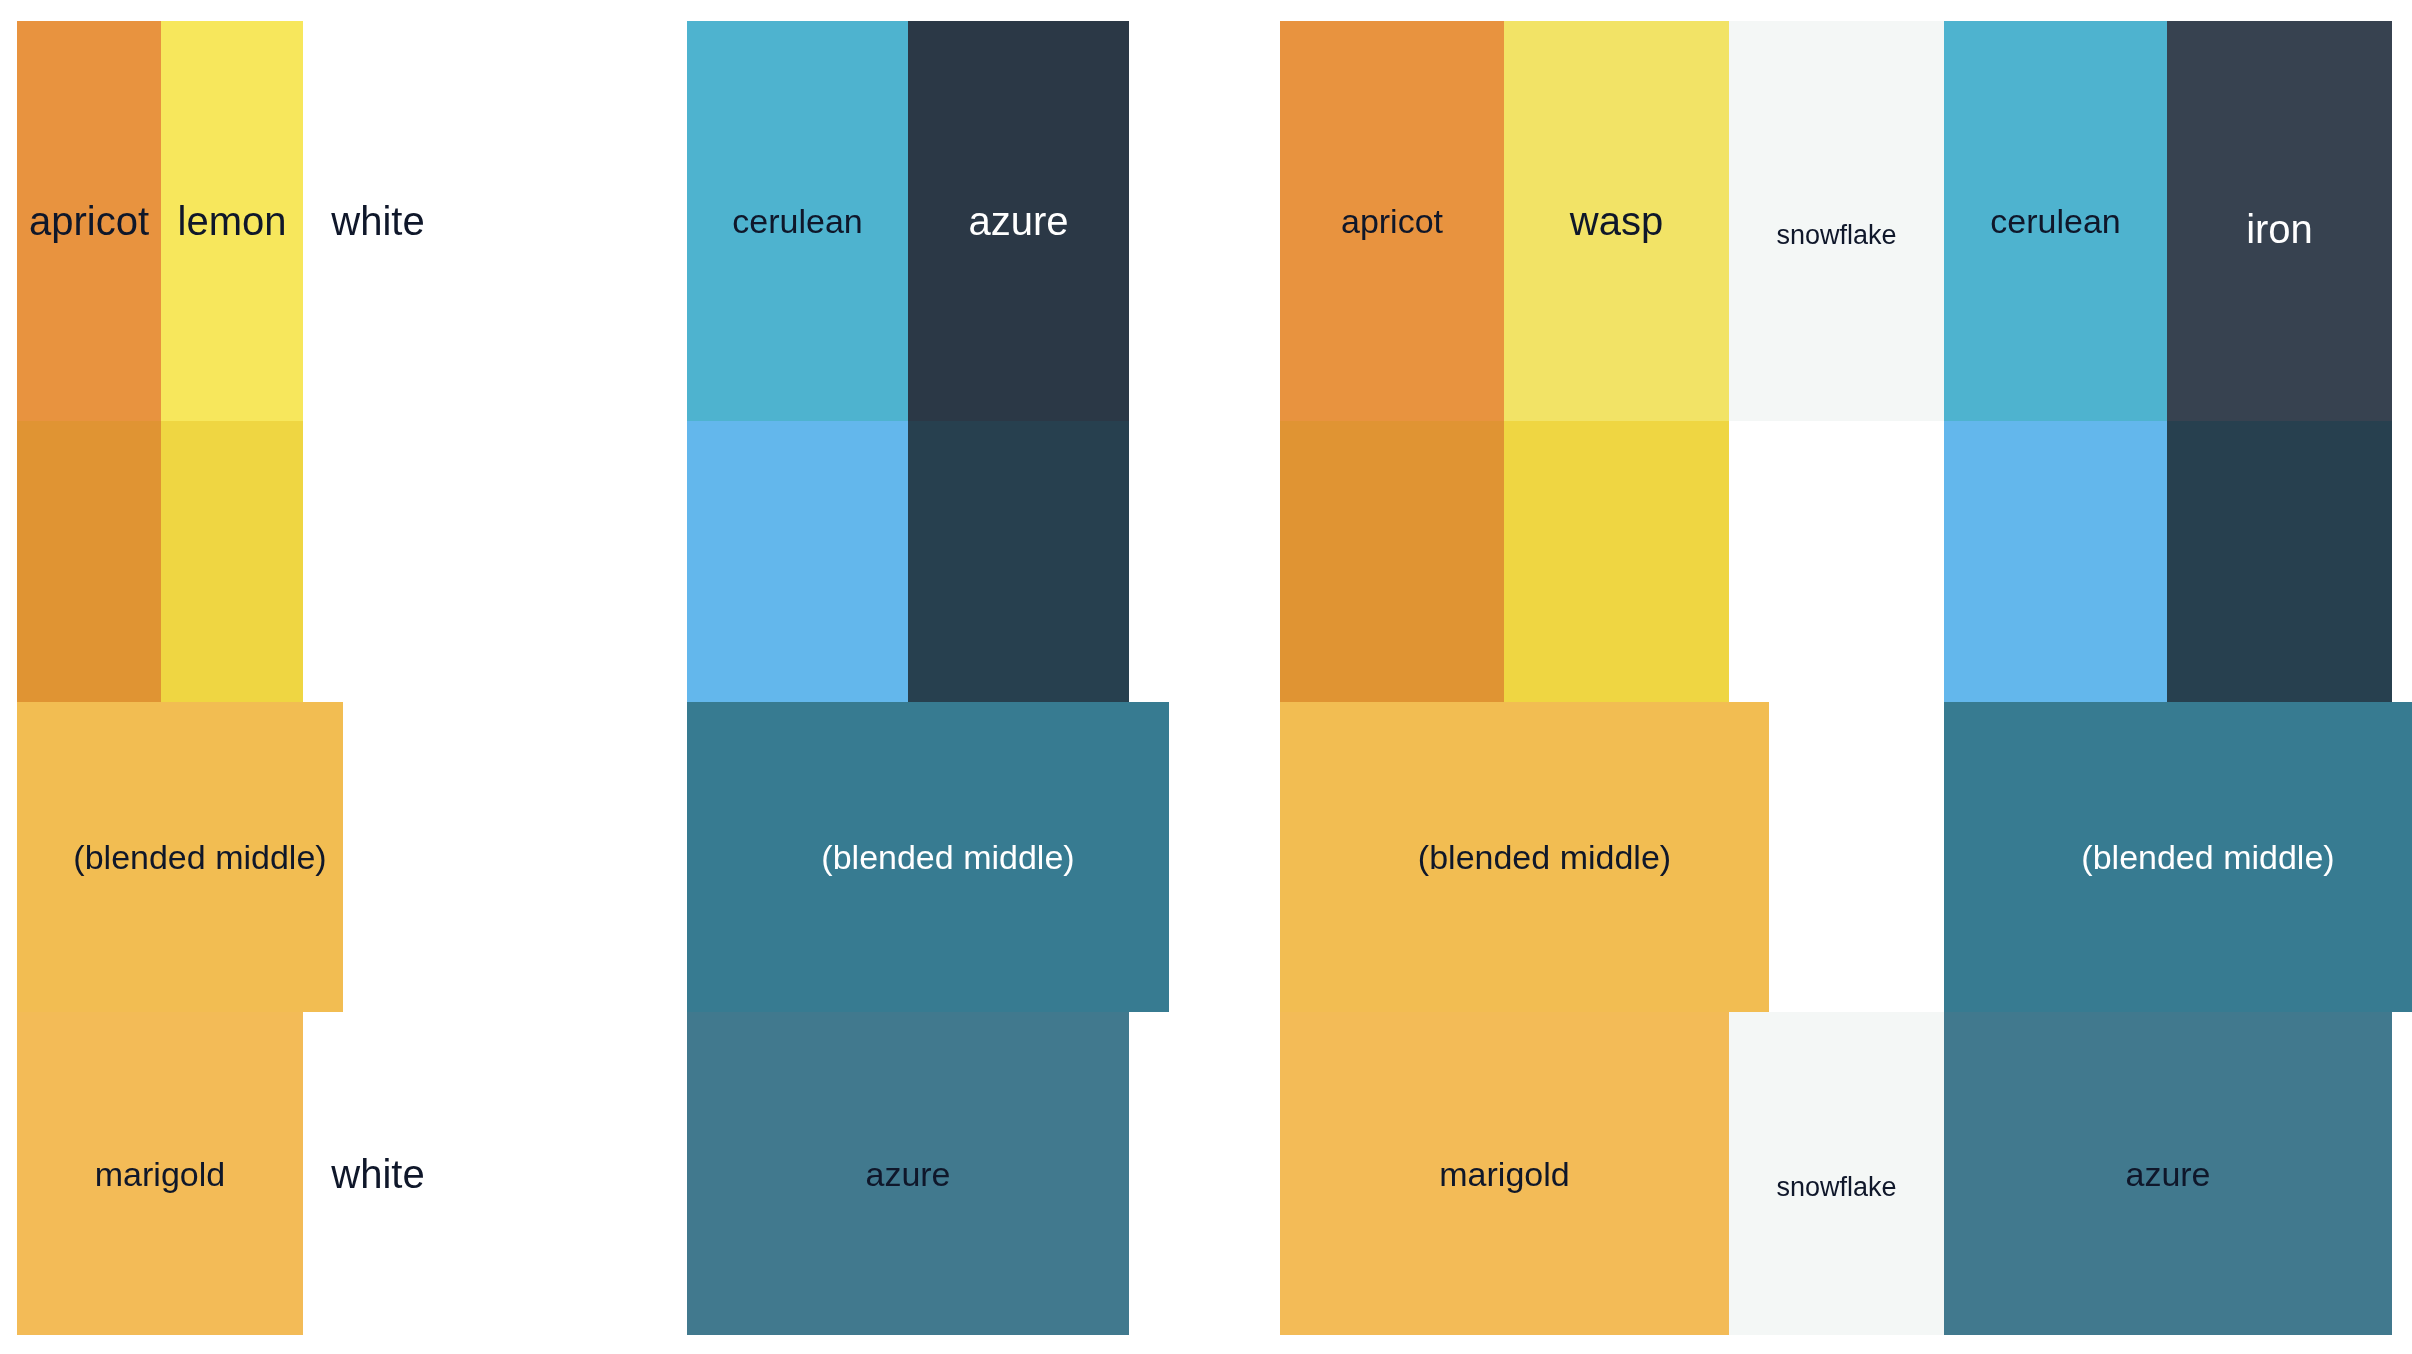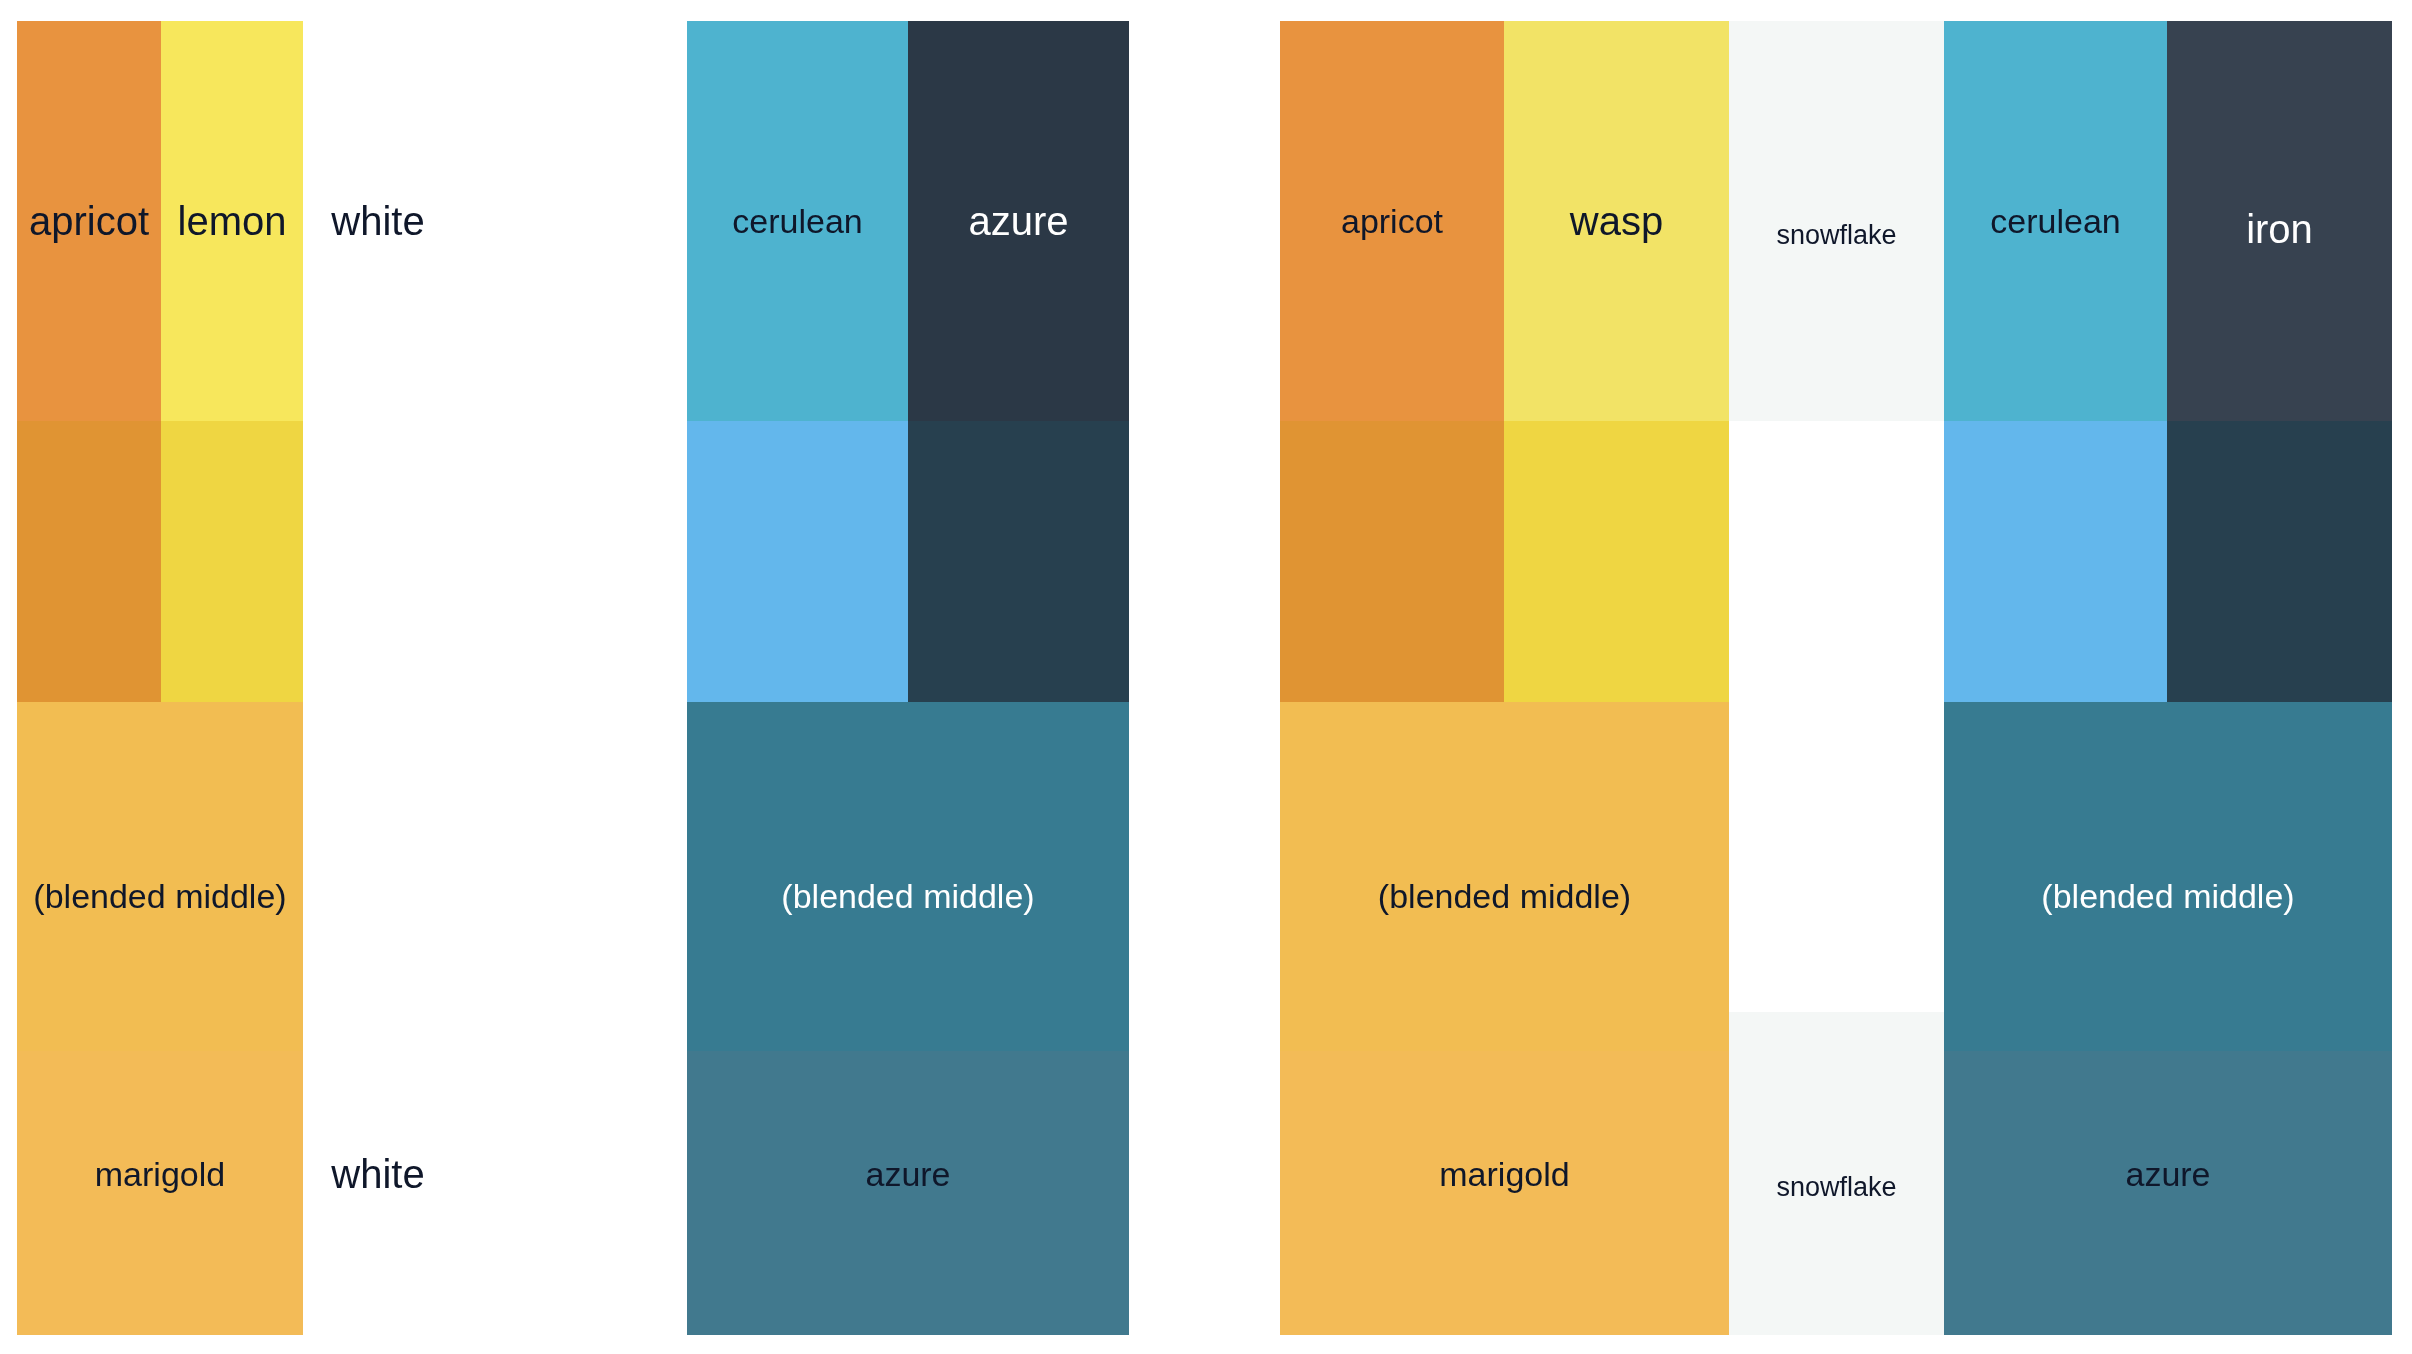--- a/index.html
+++ b/index.html
@@ -16,21 +16,21 @@
 
   
   .col{position:absolute;top:0;height:1314px;}
   .cell{position:absolute;left:0;right:0;display:flex;align-items:center;justify-content:center;}
   .r1{top:0px;height:400px;}
   .r2{top:400px;height:281px;}
   .r3{top:681px;height:310px;}
   .r4{top:991px;height:323px;}
 
   
-  .blendband{position:absolute;top:720px;height:310px;display:flex;align-items:center;justify-content:center;}
+  .blendband{position:absolute;top:681px;height:310px;display:flex;align-items:center;justify-content:center;padding-left:40px;}
 
   .lbl{
     font-family:"Liberation Sans", sans-serif;
     line-height:1;
     white-space:nowrap;
     user-select:none;
   }
   .lbl-lg{font-size:40px;}
   .lbl-md{font-size:34px;}
   .lbl-sm{font-size:27px;margin-top:28px;}

